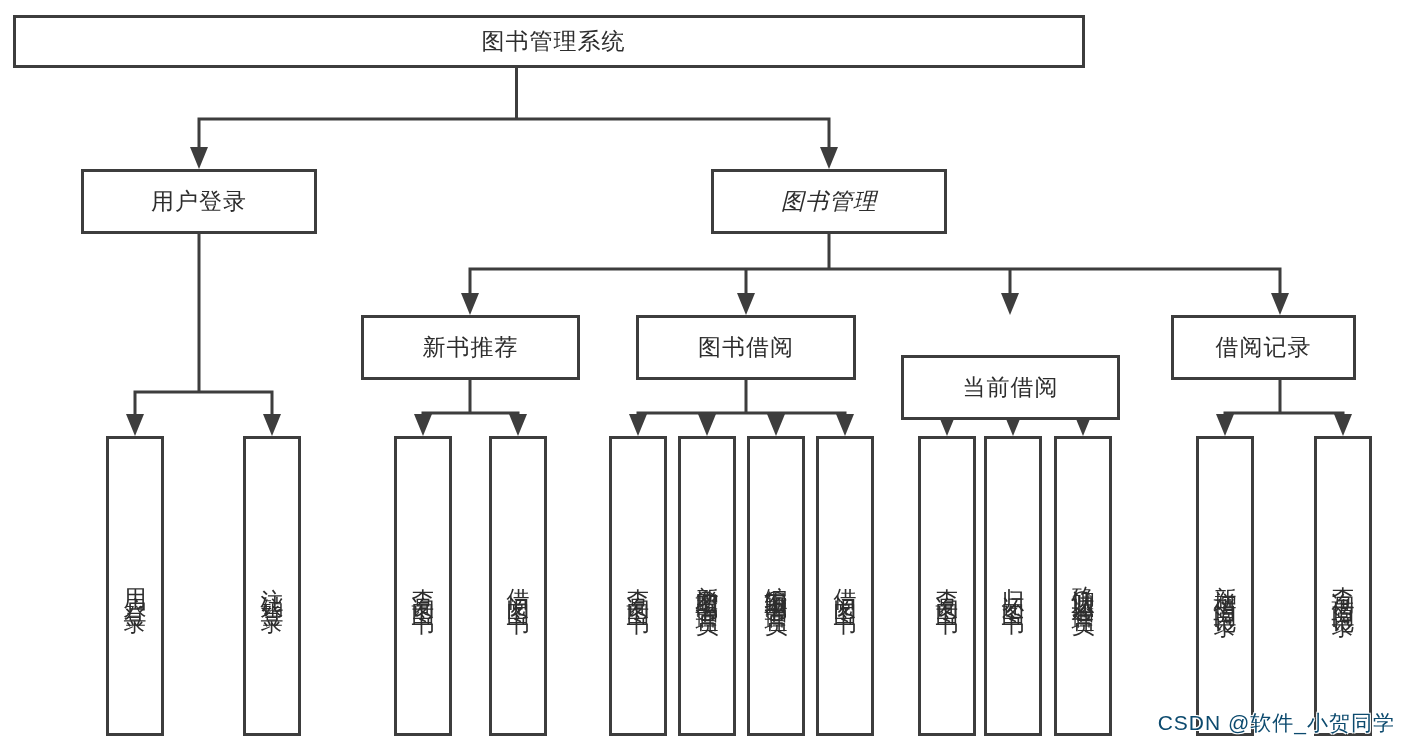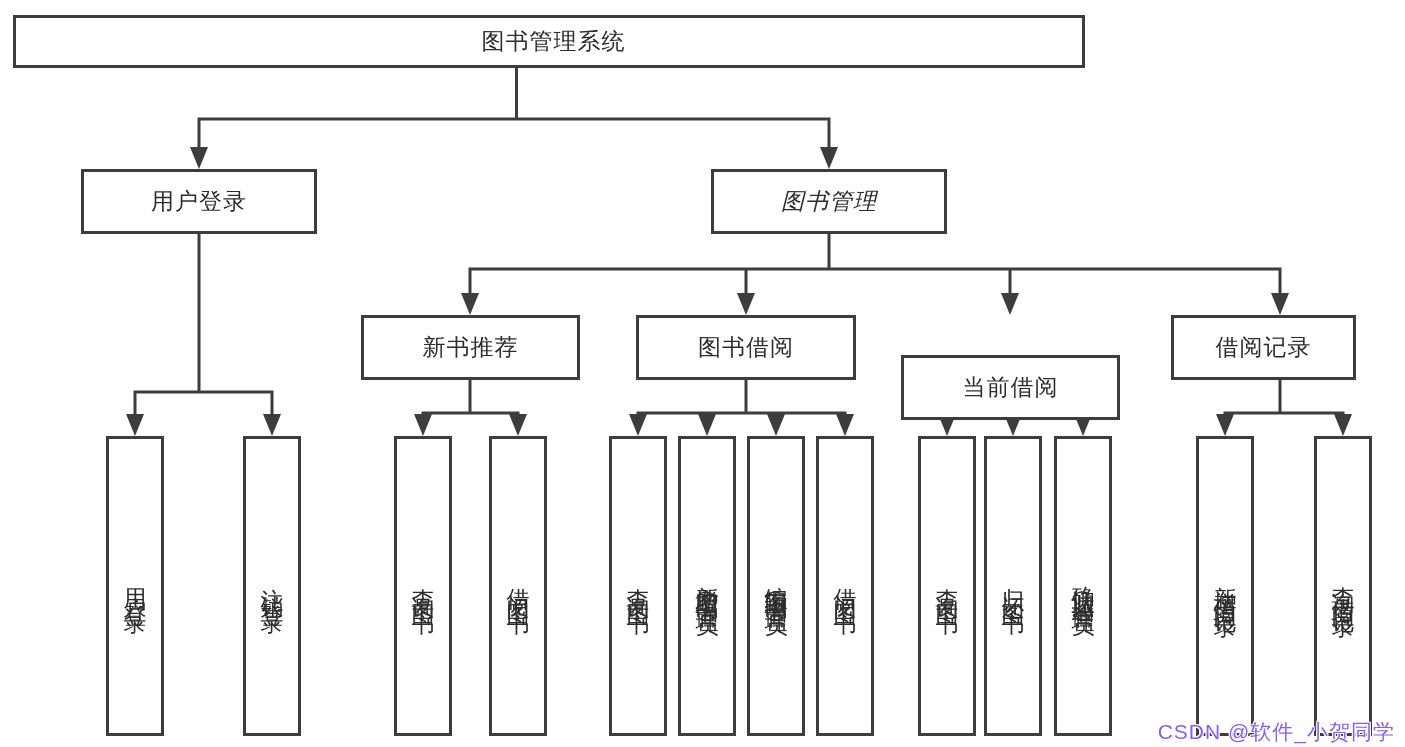--- a/index.html
+++ b/index.html
@@ -33,24 +33,24 @@
   .node.v .lbl {
     writing-mode: vertical-rl;
     text-orientation: mixed;
     letter-spacing: 8px;
     line-height: 1;
   }
   .lbl { white-space: nowrap; }
   .watermark {
     position: absolute;
     right: 10px;
-    bottom: 1px;
+    bottom: 10px;
     z-index: 3;
     font-size: 21px;
-    color: #8b5cf6;
+    color: #0c4a6e;
     letter-spacing: 1px;
     text-shadow: 1px 1px 0 #ffffff, -1px -1px 0 #ffffff, 1px -1px 0 #ffffff, -1px 1px 0 #ffffff;
   }
 </style>
 </head>
 <body>
 
 <div class="stage">
 
   <svg class="wires" viewBox="0 0 1405 747">

